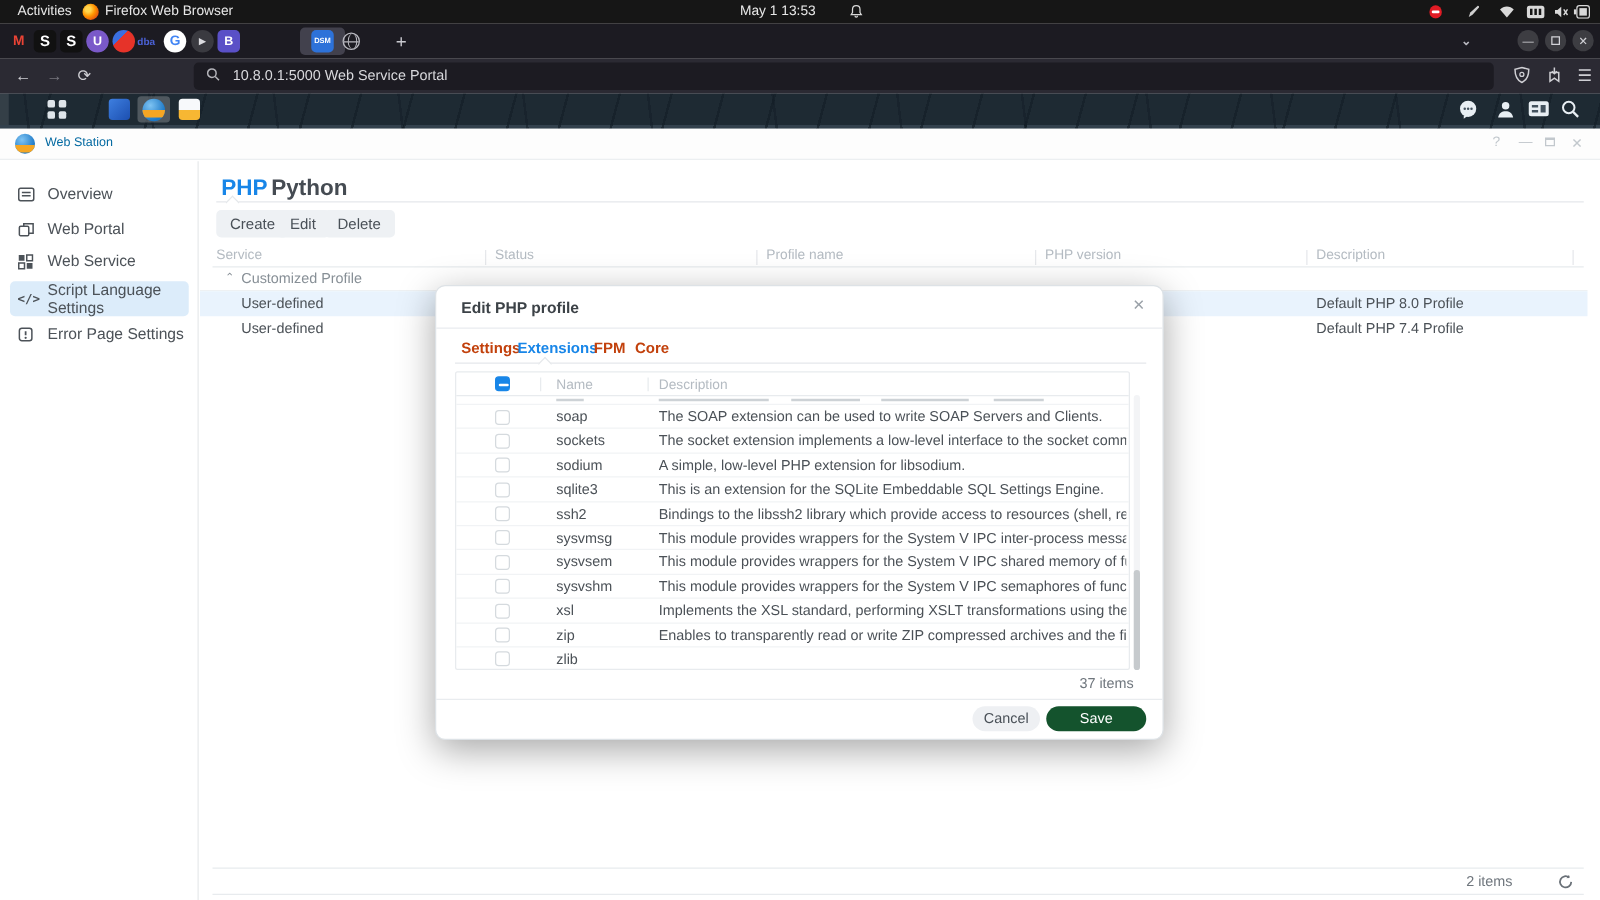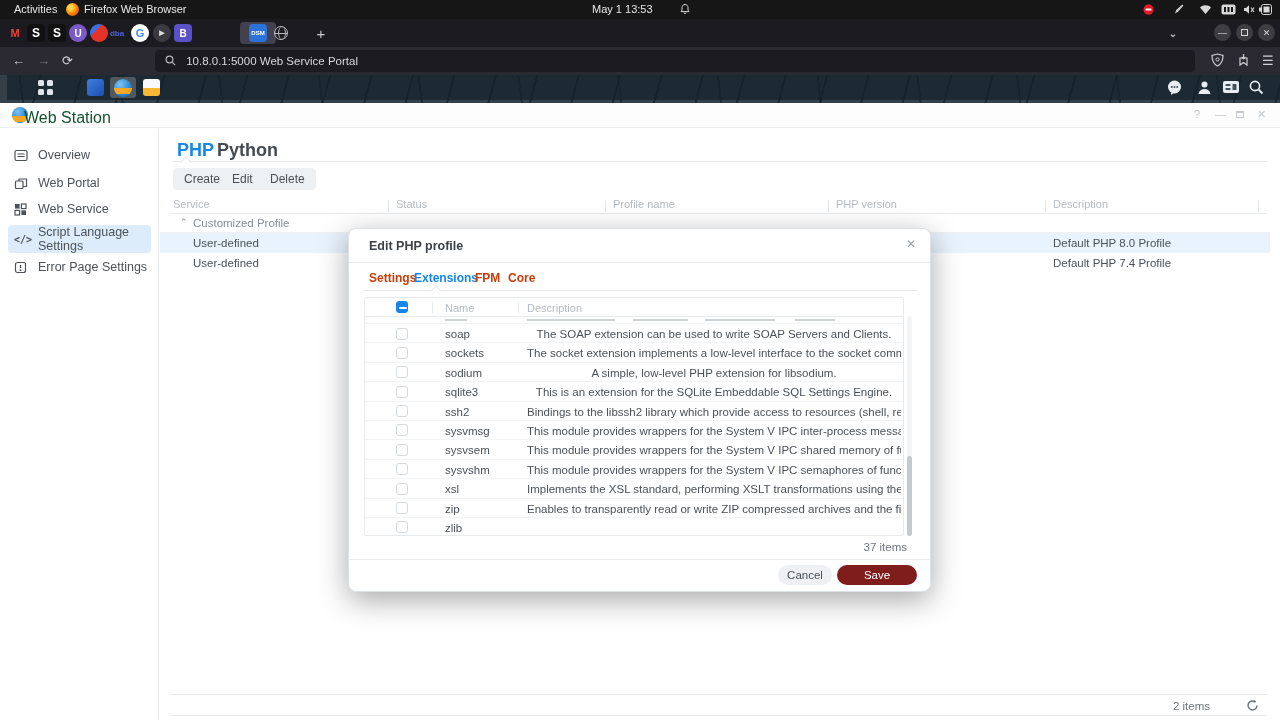--- a/index.html
+++ b/index.html
@@ -44,21 +44,21 @@
   .task-app { position:absolute; top:2px; width:26px; height:21px; border-radius:3px; display:flex; align-items:center; justify-content:center; }
   .task-app.on { background:rgba(255,255,255,.22); }
   .app-sq { width:17px; height:17px; border-radius:3px; }
   .ws-globe { width:18px; height:18px; border-radius:50%; background:radial-gradient(circle at 35% 30%, #7ec3f2, #1d79c7 70%); position:relative; overflow:hidden; }
   .ws-globe:after { content:""; position:absolute; left:-2px; top:9px; width:22px; height:6px; background:#f5a623; }
   .dsm-rico { position:absolute; top:4px; color:#e8eef3; }
 
   
   #win { position:absolute; left:0; top:28px; width:1280px; height:617px; background:#fff; }
   #wtitle { position:absolute; left:0; top:0; width:100%; height:25px; background:#fdfdfd; border-bottom:1px solid #eceff1; }
-  #wtitle .ttl { position:absolute; left:24px; top:6px; font-size:16px; color:#14532d; }
+  #wtitle .ttl { position:absolute; left:36px; top:6px; font-size:10px; color:#0369a1; }
   .wctl { position:absolute; top:5px; color:#c2c8cd; font-size:11px; }
   #sidebar { position:absolute; left:0; top:26px; width:159px; height:591px; background:#fff; border-right:1px solid #e7eaec; }
   .side-item { position:absolute; left:8px; width:143px; height:28px; border-radius:4px; display:flex; align-items:center; color:#4c5258; font-size:12.5px; }
   .side-item.on { background:#dcecfa; }
   .side-item .ic { width:16px; margin:0 8px 0 6px; text-align:center; color:#4c5258; flex:0 0 16px; }
   .mono { font-family:"DejaVu Sans Mono", monospace; font-size:10px; font-weight:bold; }
 
   #main { position:absolute; left:160px; top:26px; width:1120px; height:591px; }
   .mtab { position:absolute; top:11px; font-size:18px; font-weight:bold; color:#454b52; }
   .mtab.on { color:#1886e8; }
@@ -94,28 +94,28 @@
   .cb { width:12px; height:12px; border:1px solid #d5dade; border-radius:3px; background:#fff; position:absolute; left:31px; top:3px; }
   .cb.ind { background:#1886e8; border-color:#1886e8; }
   .cb.ind:after { content:""; position:absolute; left:2px; top:4.5px; width:8px; height:2px; background:#fff; border-radius:1px; }
   #clip-row { position:absolute; left:0; top:19px; width:100%; height:7px; border-bottom:1px solid #f1f3f5; overflow:hidden; }
   #clip-row i { position:absolute; bottom:2px; height:2px; background:#cdd2d6; }
   #ext-rows { position:absolute; left:0; top:26px; width:100%; }
   .ext-row { position:relative; height:19.4px; border-bottom:1px solid #f1f3f5; font-size:11.5px; color:#4b5157; }
   .ext-row:last-child { border-bottom:none; }
   .ext-row .cb { top:3.5px; }
   .ext-name { position:absolute; left:80px; top:4px; }
-  .ext-desc { position:absolute; left:162px; top:4px; width:374px; white-space:nowrap; overflow:hidden;text-align:center; }
+  .ext-desc { position:absolute; left:162px; top:4px; width:374px; white-space:nowrap; overflow:hidden; }
   #dlg-scroll { position:absolute; left:558px; top:87px; width:5px; height:220px; background:#f3f4f6; border-radius:3px; }
   #dlg-thumb { position:absolute; left:0; top:140px; width:5px; height:80px; background:#c6cacd; border-radius:3px; }
   #dlg-count { position:absolute; right:23px; top:312px; font-size:11.5px; color:#6f767d; }
   .dlg-hr2 { position:absolute; left:0; top:330px; width:100%; border-top:1px solid #e9ecef; }
   .pill { position:absolute; top:336px; height:20px; border:none; border-radius:11px; font-size:11.5px; font-family:inherit; }
   #btn-cancel { left:429px; width:54px; background:#eef0f3; color:#495057; }
-  #btn-save { left:488px; width:80px; background:#7f1d1d; color:#fff; }
+  #btn-save { left:488px; width:80px; background:#14532d; color:#fff; }
 
   
   svg { display:block; }
 </style>
 </head>
 <body>
 <div id="screen">
 
 <div id="osbar">
   <span class="txt" style="left:14px">Activities</span>

